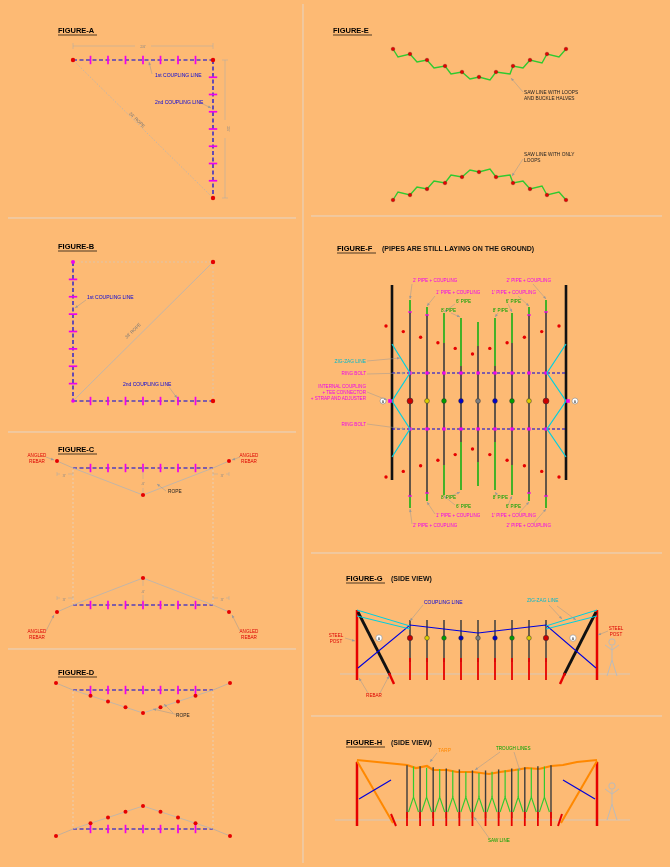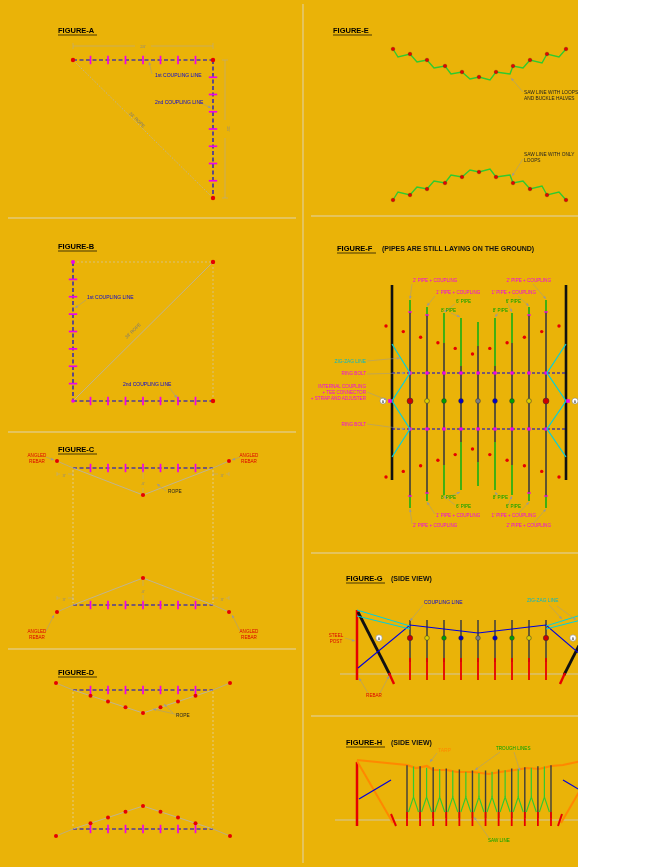--- a/index.html
+++ b/index.html
@@ -1,16 +1,16 @@
 <!DOCTYPE html>
 <html><head>
 <meta charset="utf-8">
 <style>
   html,body{margin:0;padding:0;background:#ffffff;}
-  #sheet{position:relative;width:578px;height:867px;background:#eab308;overflow:hidden;}
+  #sheet{position:relative;width:670px;height:867px;background:#fdba74;overflow:hidden;}
   svg text{font-family:"Liberation Sans",sans-serif;}
   .t-title{font-size:7.5px;font-weight:bold;fill:#000;}
   .t-sub{font-size:7px;font-weight:bold;fill:#111;}
   .t-blue{font-size:5px;fill:#0000dd;}
   .t-mag{font-size:4.6px;fill:#ee00ee;}
   .t-grn{font-size:4.6px;fill:#00a300;}
   .t-cyan{font-size:4.8px;fill:#00b9cc;}
   .t-red{font-size:4.6px;fill:#dd0000;}
   .t-org{font-size:5px;fill:#ff8800;}
   .t-dim{font-size:4.3px;fill:#888;}

